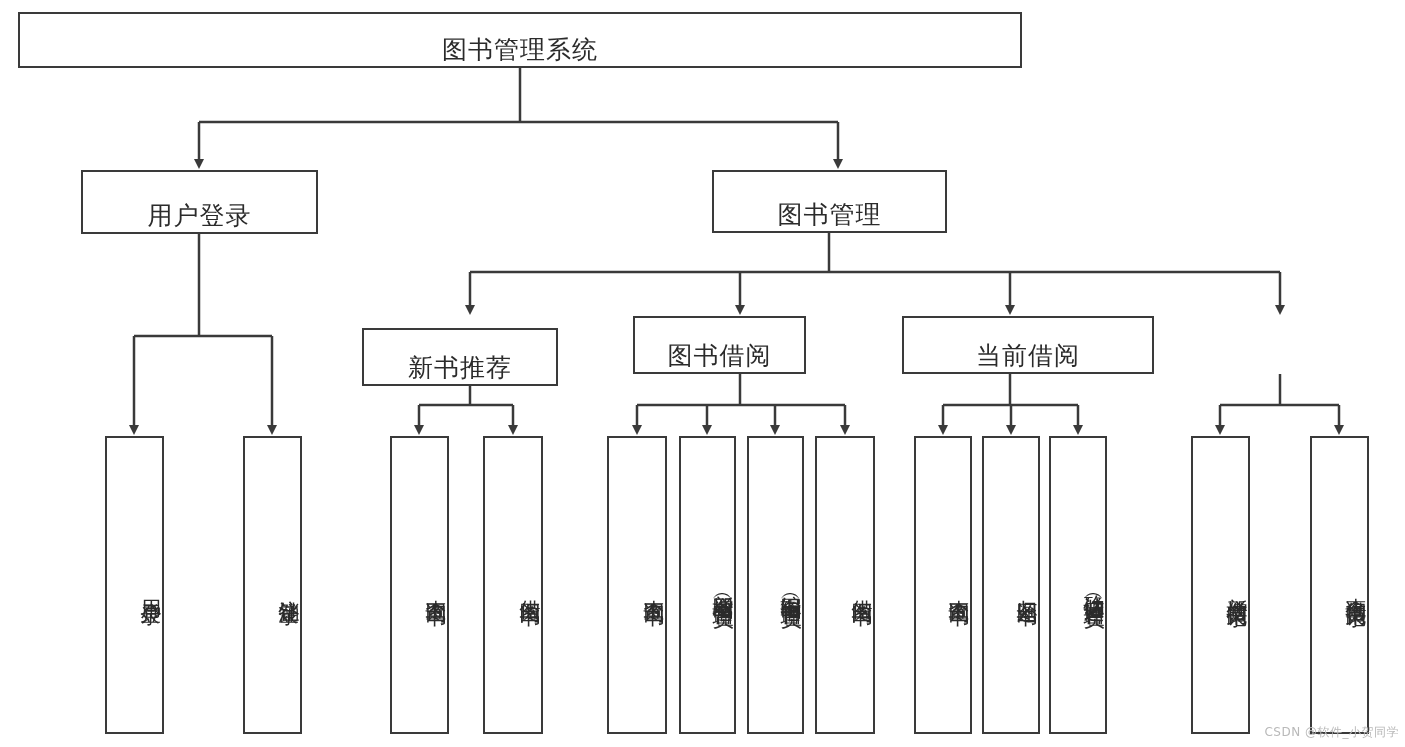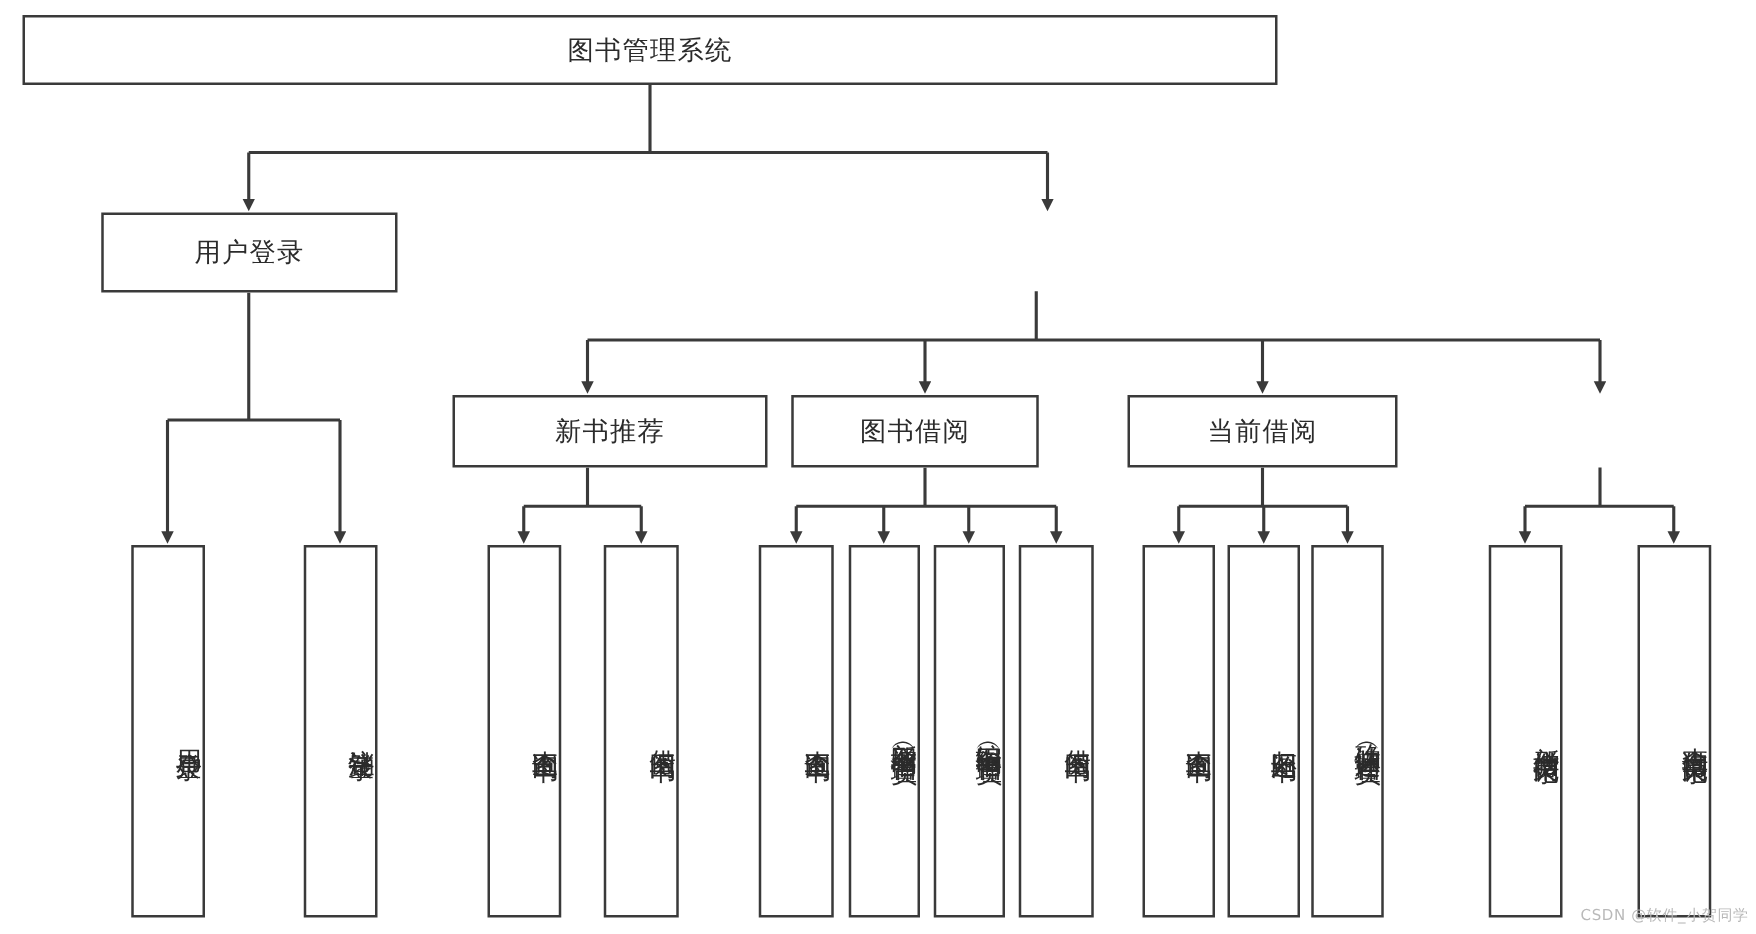--- a/index.html
+++ b/index.html
@@ -1,21 +1,21 @@
 <!DOCTYPE html>
 <html><head>
 <meta charset="utf-8">
 <style>
   html,body{margin:0;padding:0;background:#ffffff;}
   body{font-family:"DejaVu Sans","Liberation Sans",sans-serif;}
   #stage{position:relative;width:1405px;height:747px;background:#ffffff;overflow:hidden;}
   #wires{position:absolute;left:0;top:0;width:1405px;height:747px;}
   .node{position:absolute;box-sizing:border-box;border:2.5px solid #3a3a3a;background:#ffffff;
         display:flex;align-items:center;justify-content:center;color:#2b2b2b;}
-  .node.h{font-size:21px;letter-spacing:1px;}
+  .node.h{font-size:25px;letter-spacing:1px;align-items:flex-end;}
   .node.v{font-size:21px;letter-spacing:2px;writing-mode:vertical-rl;text-orientation:upright;
           line-height:1.05;align-items:flex-start;justify-content:center;padding-top:4px;}
   .node.v.top{align-items:flex-start;}
   #watermark{position:absolute;right:6px;bottom:6px;font-size:12px;color:#b9b9b9;
              letter-spacing:.5px;white-space:nowrap;pointer-events:none;}
 </style>
 </head>
 <body>
 
 <div id="stage">
@@ -70,28 +70,31 @@
     </g>
   </svg>
 
   <div class="node h" style="left:18px;top:12px;width:1004px;height:56px;">
     <span>图书管理系统</span>
   </div>
 
   <div class="node h" style="left:81px;top:170px;width:237px;height:64px;">
     <span>用户登录</span>
   </div>
+  <div class="node h" style="left:712px;top:170px;width:235px;height:63px;">
+    <span>图书管理</span>
+  </div>
 
-  <div class="node h" style="left:362px;top:316px;width:252px;height:58px;">
+  <div class="node h" style="left:362px;top:328px;width:196px;height:58px;">
     <span>新书推荐</span>
   </div>
-  <div class="node h" style="left:633px;top:316px;width:198px;height:58px;">
+  <div class="node h" style="left:633px;top:316px;width:173px;height:58px;">
     <span>图书借阅</span>
   </div>
-  <div class="node h" style="left:902px;top:316px;width:216px;height:58px;">
+  <div class="node h" style="left:902px;top:316px;width:252px;height:58px;">
     <span>当前借阅</span>
   </div>
 
   <div class="node v" style="left:105px;top:436px;width:59px;height:298px;">
     <span>用户登录</span>
   </div>
   <div class="node v" style="left:243px;top:436px;width:59px;height:298px;">
     <span>注销登录</span>
   </div>
 

